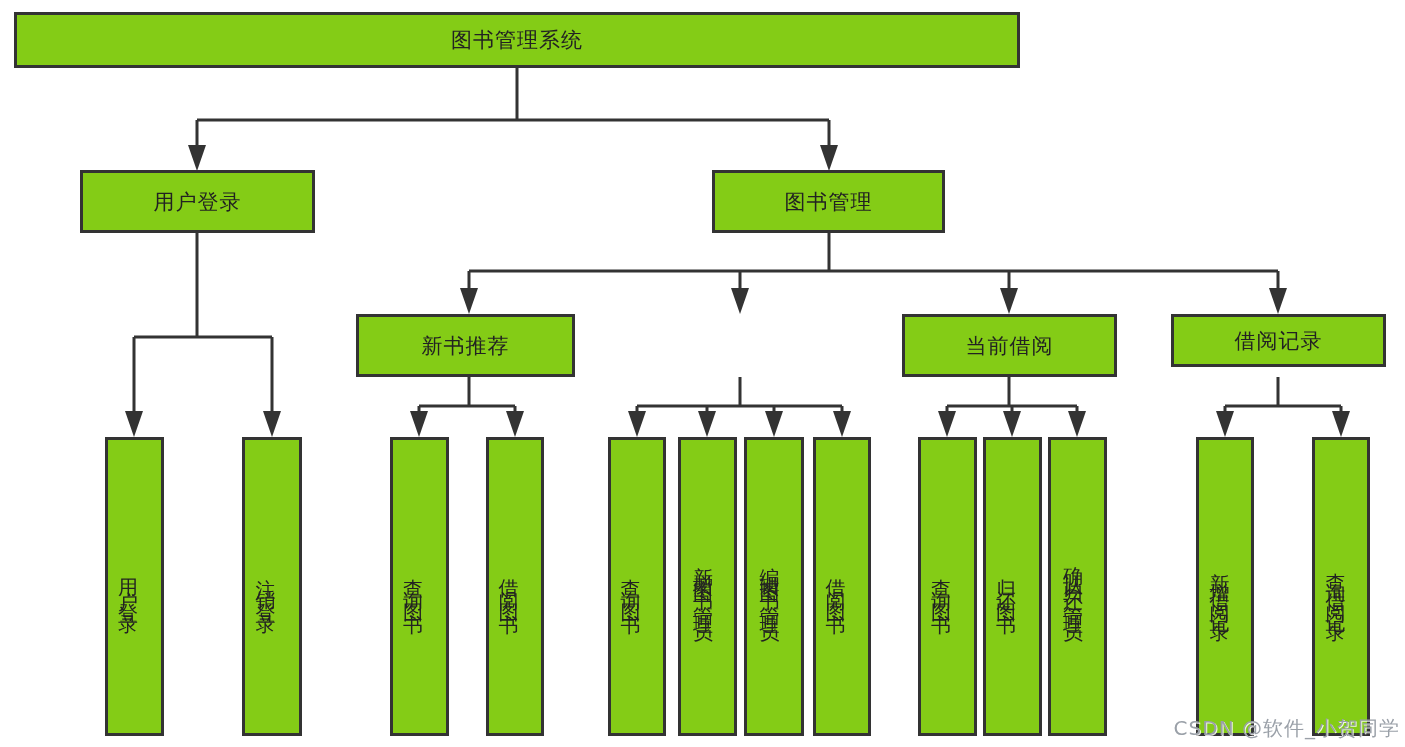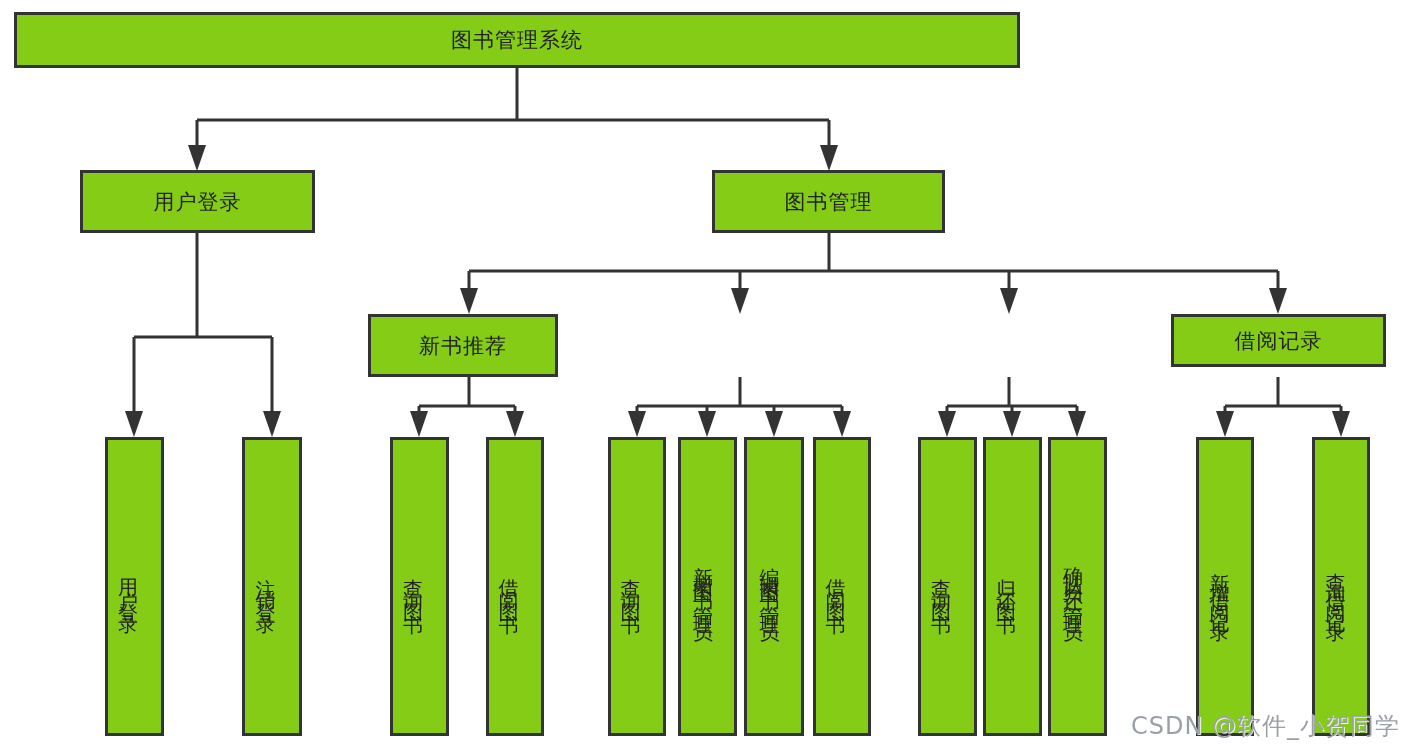--- a/index.html
+++ b/index.html
@@ -19,21 +19,21 @@
   .h{font-size:21px;letter-spacing:1px;}
   .v{
     writing-mode:vertical-rl;text-orientation:mixed;
     font-size:20px;line-height:1;
   }
   .s4{letter-spacing:12px;padding-block-start:12px;}
   .s6{letter-spacing:10px;padding-block-start:10px;}
   .s9{letter-spacing:8px;padding-block-start:8px;}
   .watermark{
     position:absolute;right:5px;bottom:5px;z-index:6;
-    font-size:24px;color:var(--wm,#9aa0a8);letter-spacing:1px;white-space:nowrap;
+    font-size:20px;color:var(--wm,#9aa0a8);letter-spacing:1px;white-space:nowrap;
     text-shadow:1px 1px 0 rgba(255,255,255,.85);
   }
 </style>
 </head>
 <body>
 
 <div class="canvas">
 
   <svg class="wires" viewBox="0 0 1405 747" aria-hidden="true">
 
@@ -83,21 +83,22 @@
       <path class="arrow" d="M1216,411 h18 l-9,26 z"></path>
       <path class="arrow" d="M1332,411 h18 l-9,26 z"></path>
     </g>
   </svg>
 
   <div class="box h" style="left:14px;top:12px;width:1006px;height:56px">图书管理系统</div>
 
   <div class="box h" style="left:80px;top:170px;width:235px;height:63px">用户登录</div>
   <div class="box h" style="left:712px;top:170px;width:233px;height:63px">图书管理</div>
 
-  <div class="box h" style="left:368px;top:314px;width:190px;height:63px">新书推荐</div>
+  <div class="box h" style="left:356px;top:314px;width:219px;height:63px">新书推荐</div>
+  <div class="box h" style="left:902px;top:314px;width:215px;height:63px">当前借阅</div>
   <div class="box h" style="left:1171px;top:314px;width:215px;height:53px">借阅记录</div>
 
   <div class="box v s4" style="left:105px;top:437px;width:59px;height:299px">用户登录</div>
   <div class="box v s4" style="left:242px;top:437px;width:60px;height:299px">注销登录</div>
 
   <div class="box v s4" style="left:390px;top:437px;width:59px;height:299px">查询图书</div>
   <div class="box v s4" style="left:486px;top:437px;width:58px;height:299px">借阅图书</div>
 
   <div class="box v s4" style="left:608px;top:437px;width:58px;height:299px">查询图书</div>
   <div class="box v s9" style="left:678px;top:437px;width:59px;height:299px">新增图书（管理员）</div>

